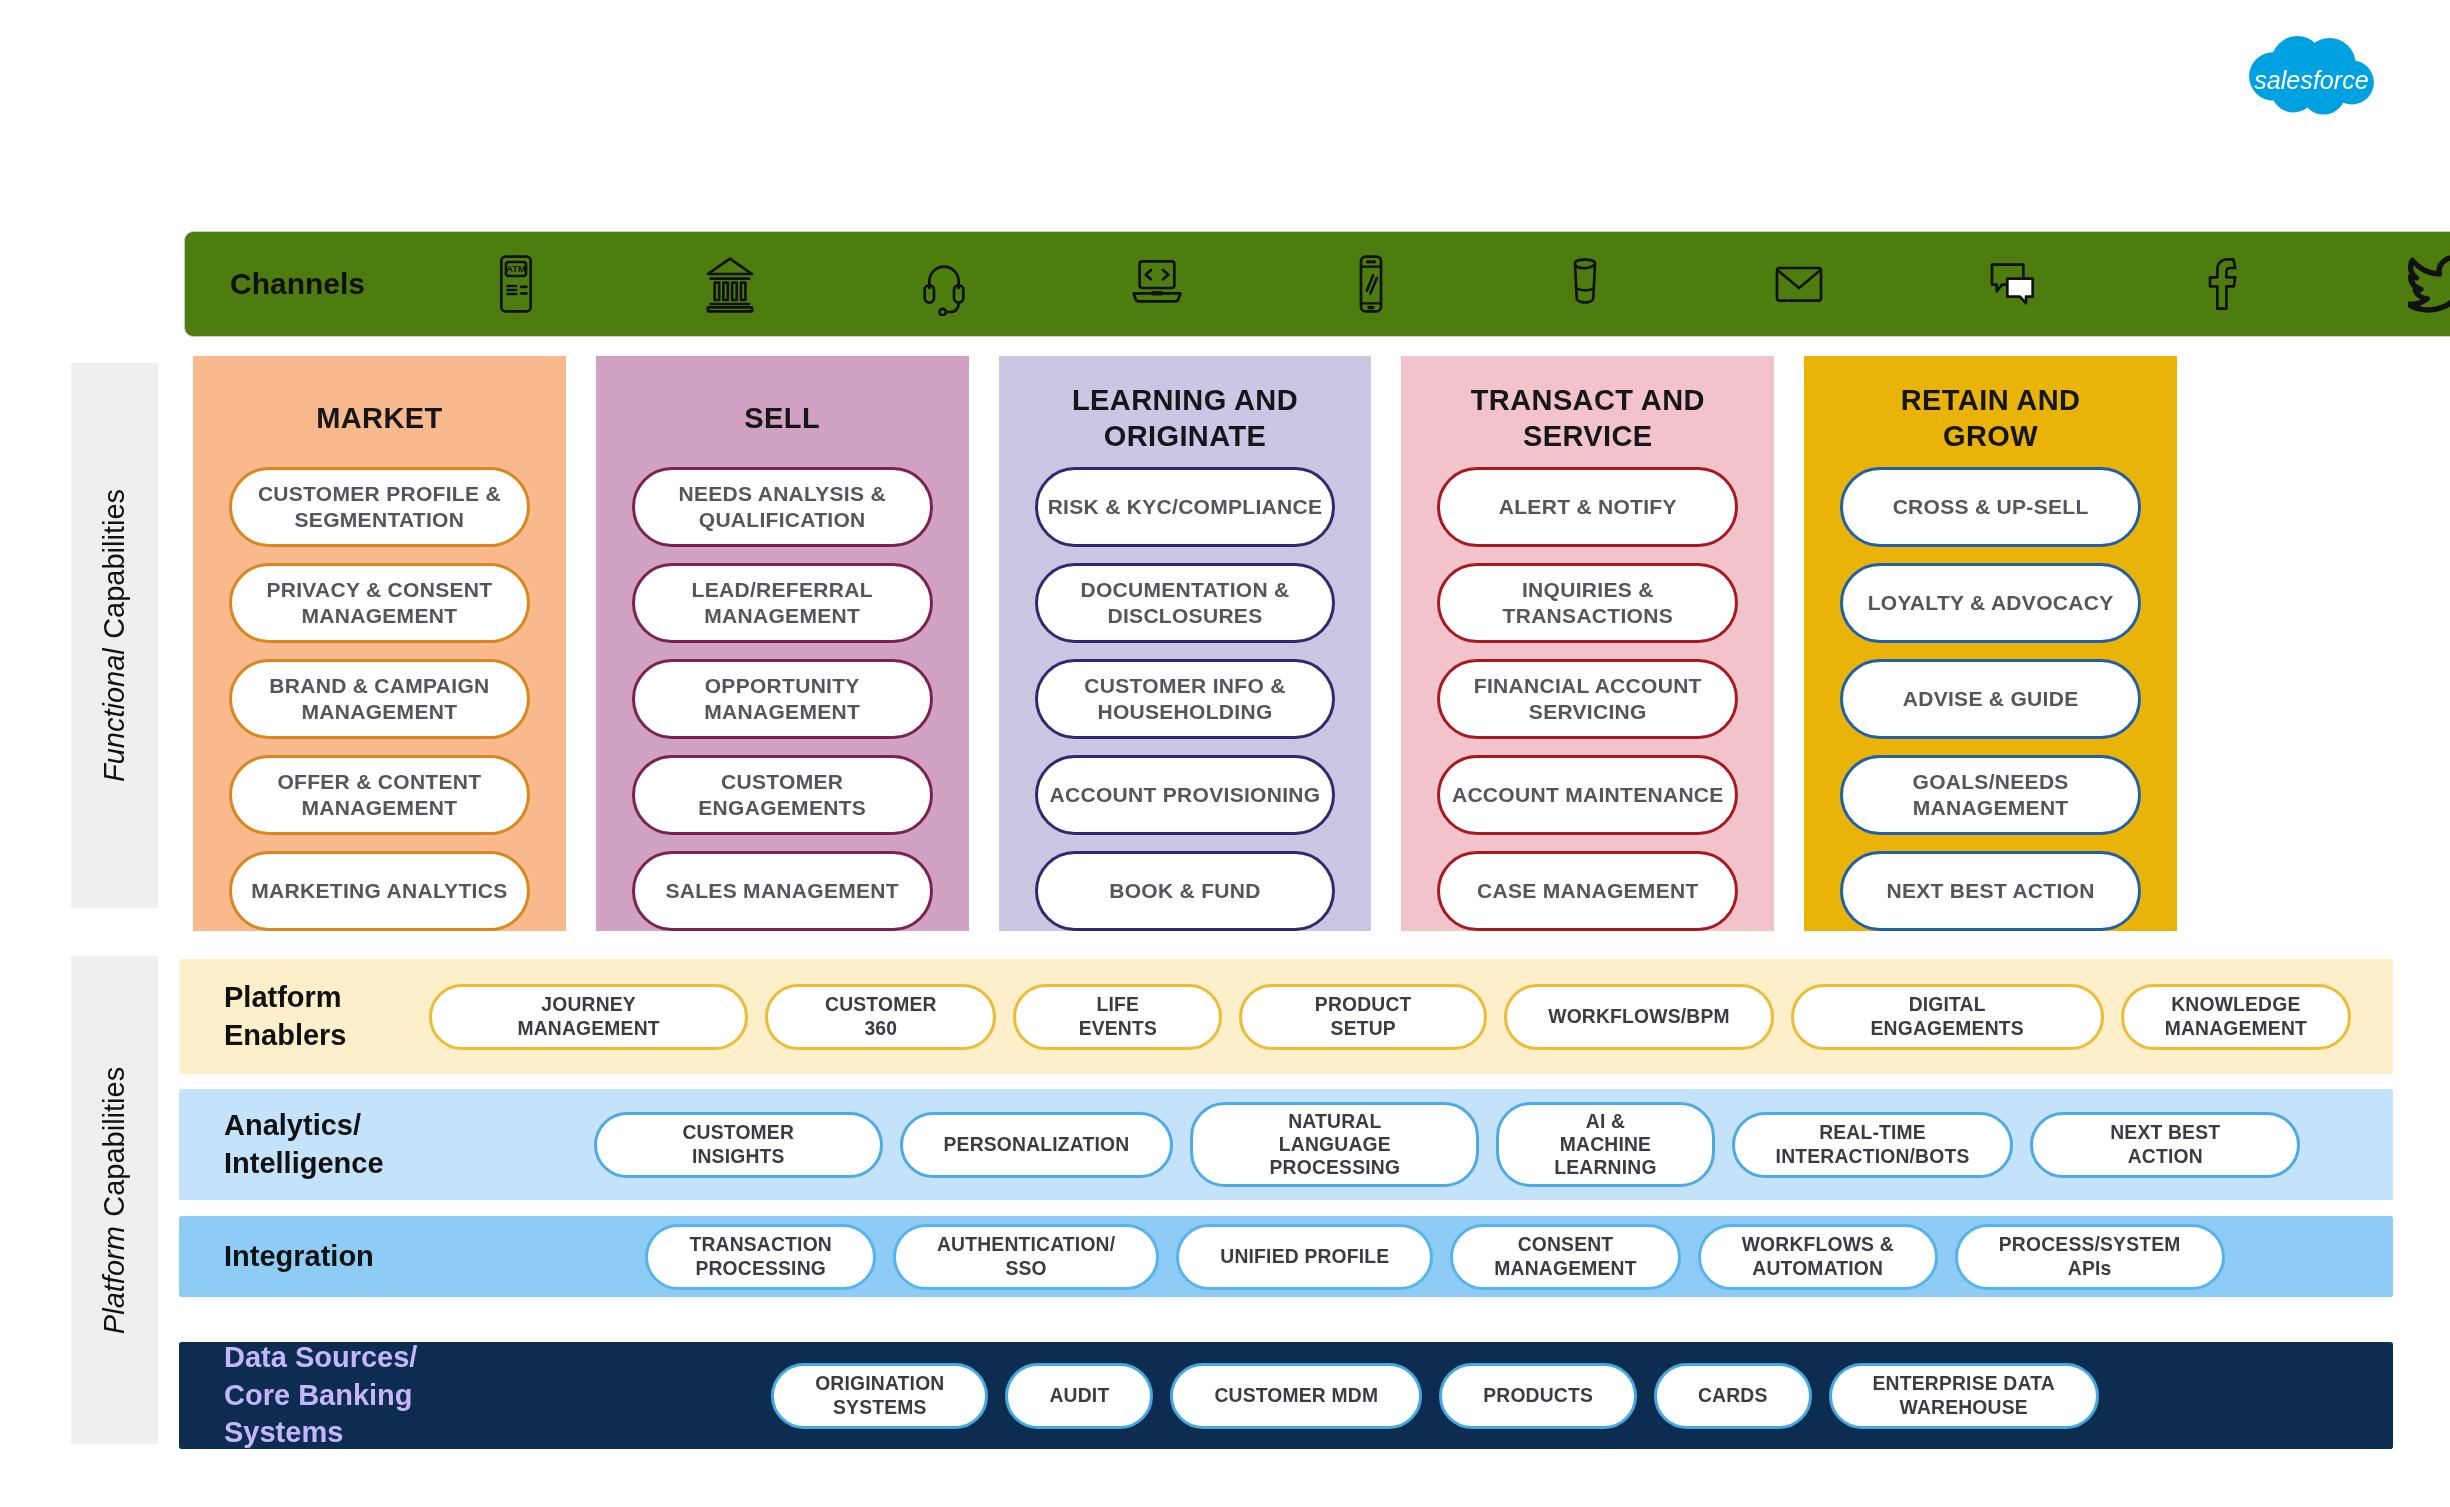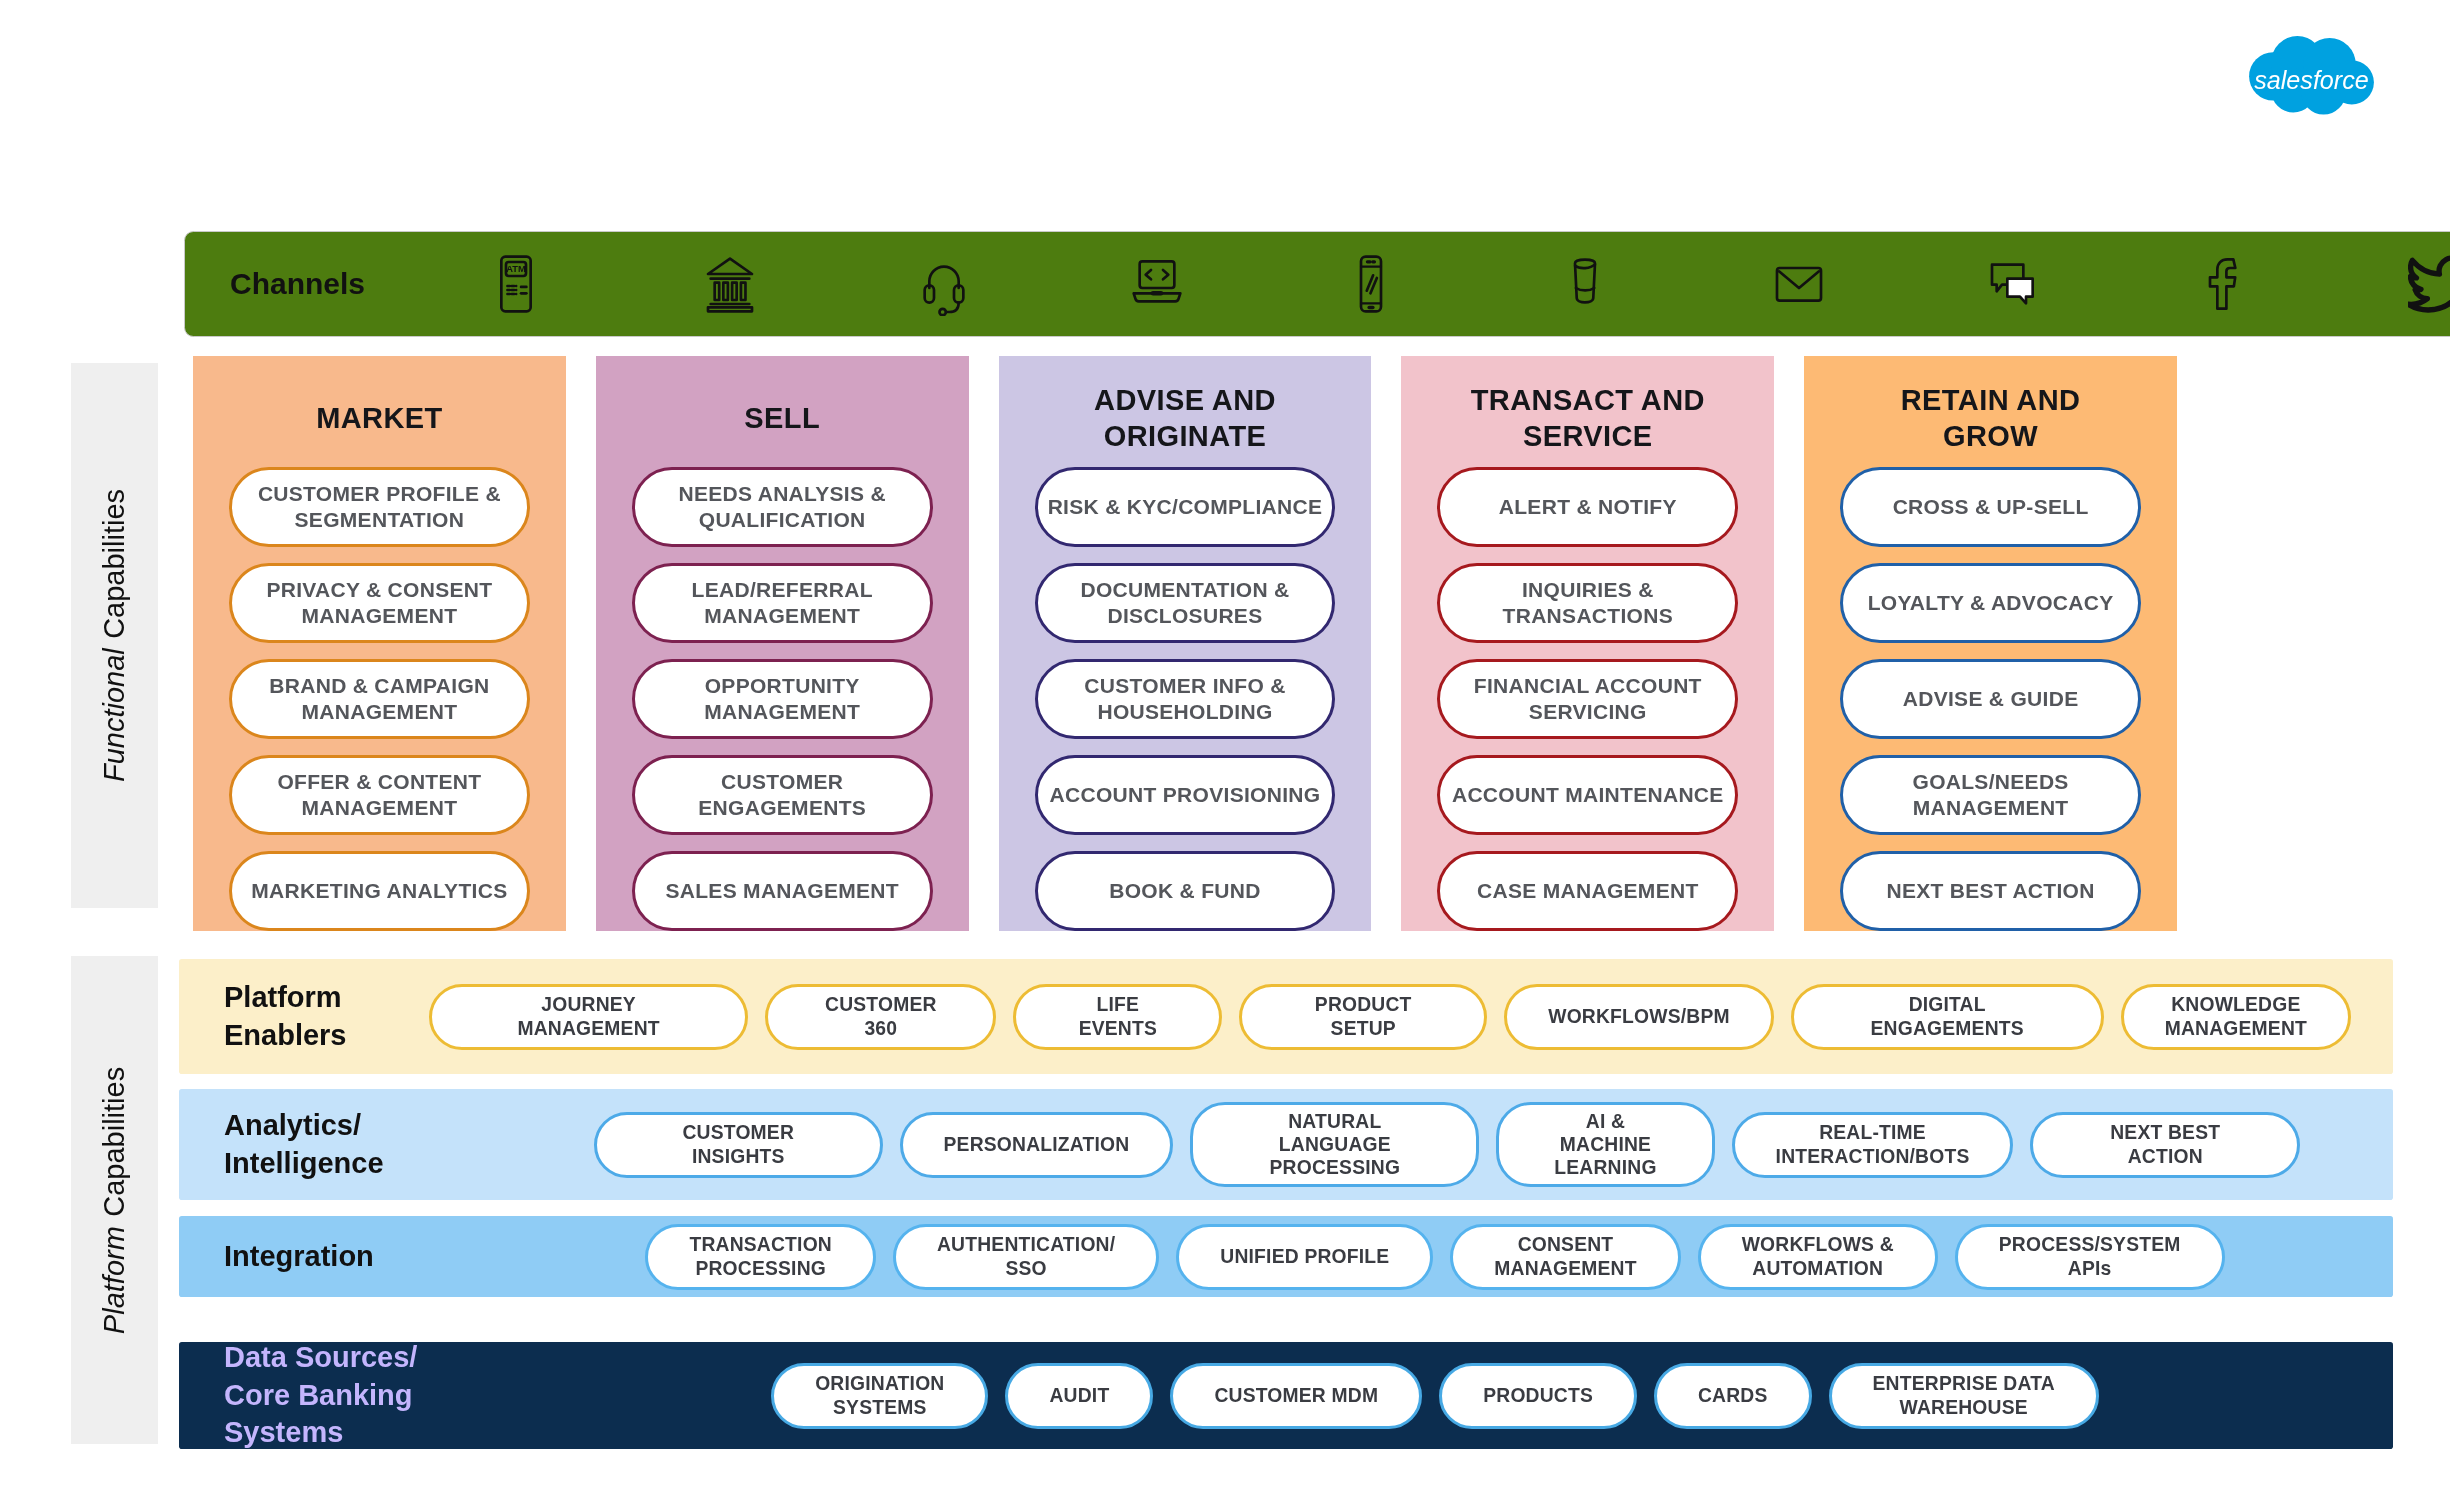--- a/index.html
+++ b/index.html
@@ -36,21 +36,21 @@
           color:#15161a;white-space:pre-line;letter-spacing:0.4px;}
   .fpill{height:80px;margin-bottom:16px;border-radius:45px;background:#fff;
          display:flex;align-items:center;justify-content:center;text-align:center;
          font-weight:bold;font-size:21px;line-height:1.22;color:#54565b;
          white-space:pre-line;border:3.3px solid #000;letter-spacing:0.3px;padding:0 9.4px;box-sizing:border-box;}
   .fpill:last-child{margin-bottom:0;}
   .c0{background:#F8B98C}.c0 .fpill{border-color:#DB861C}
   .c1{background:#D2A2C2}.c1 .fpill{border-color:#7D2150}
   .c2{background:#CCC6E4}.c2 .fpill{border-color:#322870}
   .c3{background:#F2C3CB}.c3 .fpill{border-color:#A6191E}
-  .c4{background:#fdba74}.c4 .fpill{border-color:#2060A8}
+  .c4{background:#eab308}.c4 .fpill{border-color:#2060A8}
 
   
   .prow{position:absolute;left:179px;width:2214px;box-sizing:border-box;
         display:flex;align-items:center;border-radius:2.8px;}
   #row0{top:959px;height:115px;background:#FCEFC9}
   #row1{top:1089px;height:111px;background:#C4E2FA}
   #row2{top:1216px;height:81px;background:#8FCCF5}
   #row3{top:1342px;height:107px;background:#0C2D4F}
   .prow-label{flex:none;box-sizing:border-box;padding-left:45px;font-weight:bold;
               font-size:29px;line-height:1.3;white-space:pre-line;color:#111;}
@@ -228,21 +228,21 @@
 QUALIFICATION</div>
     <div class="fpill">LEAD/REFERRAL
 MANAGEMENT</div>
     <div class="fpill">OPPORTUNITY
 MANAGEMENT</div>
     <div class="fpill">CUSTOMER
 ENGAGEMENTS</div>
     <div class="fpill">SALES MANAGEMENT</div>
   </div>
   <div class="fcol c2">
-    <div class="ftitle">ADVISE AND
+    <div class="ftitle">LEARNING AND
 ORIGINATE</div>
     <div class="fpill">RISK &amp; KYC/COMPLIANCE</div>
     <div class="fpill">DOCUMENTATION &amp;
 DISCLOSURES</div>
     <div class="fpill">CUSTOMER INFO &amp;
 HOUSEHOLDING</div>
     <div class="fpill">ACCOUNT PROVISIONING</div>
     <div class="fpill">BOOK &amp; FUND</div>
   </div>
   <div class="fcol c3">

